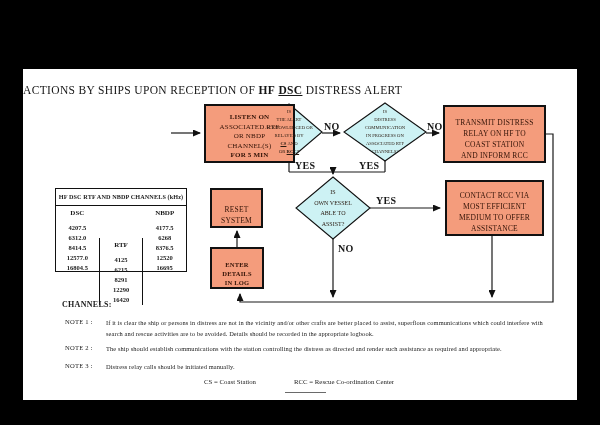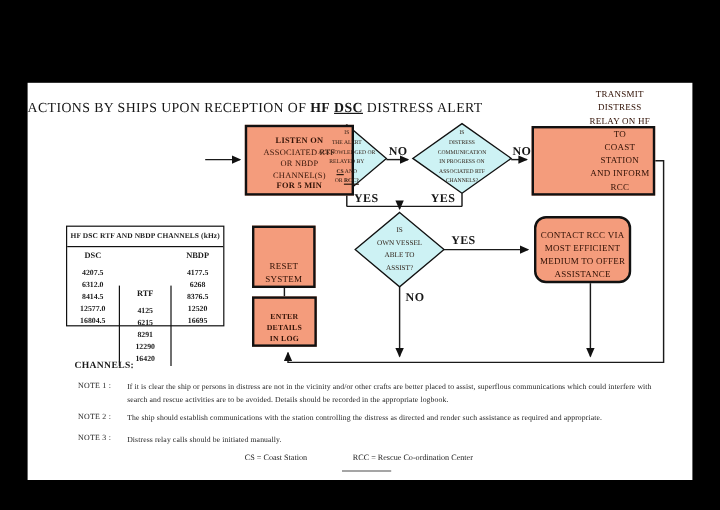--- a/index.html
+++ b/index.html
@@ -11,23 +11,23 @@
 
   .title{left:23px;top:84px;width:554px;text-align:left;font-size:11.5px;
          letter-spacing:.35px;color:#161616;}
   .title .u{text-decoration:underline;}
 
   .fbox{background:#F49C7C;border:2.5px solid #111;box-sizing:border-box;
         display:flex;flex-direction:column;justify-content:flex-end;align-items:center;
         text-align:center;color:#331307;letter-spacing:.2px;}
   .box-start{left:54px;top:109px;width:117px;height:53px;font-size:8.5px;font-weight:bold;line-height:12px;}
   .box-listen{left:204px;top:104px;width:91px;height:59px;font-size:7px;line-height:9.6px;}
-  .box-transmit{left:443px;top:105px;width:103px;height:58px;font-size:7.5px;line-height:11px;padding-left:44px;}
-  .box-contact{left:445px;top:180px;width:81px;height:56px;font-size:7.5px;line-height:11px;border-radius:10px;}
-  .box-reset{left:210px;top:188px;width:53px;height:52px;font-size:7.5px;line-height:11px;}
+  .box-transmit{left:443px;top:105px;width:103px;height:58px;font-size:7.5px;line-height:11px;}
+  .box-contact{left:445px;top:180px;width:99px;height:56px;font-size:7.5px;line-height:11px;}
+  .box-reset{left:210px;top:188px;width:53px;height:40px;font-size:7.5px;line-height:11px;}
   .box-enter{left:210px;top:247px;width:54px;height:42px;font-size:6.5px;font-weight:bold;line-height:9px;}
 
   .dtext{display:flex;flex-direction:column;justify-content:center;align-items:center;
          text-align:center;color:#2a1a10;}
   .d1t{left:258px;top:107px;width:62px;height:50px;font-size:4.7px;line-height:8px;}
   .d2t{left:347px;top:108px;width:76px;height:48px;font-size:4.7px;line-height:8px;}
   .d3t{left:299px;top:187px;width:68px;height:42px;font-size:6px;line-height:10.5px;}
   .u{text-decoration:underline;}
 
   .lbl{font-weight:bold;font-size:10px;color:#161616;letter-spacing:.3px;}

